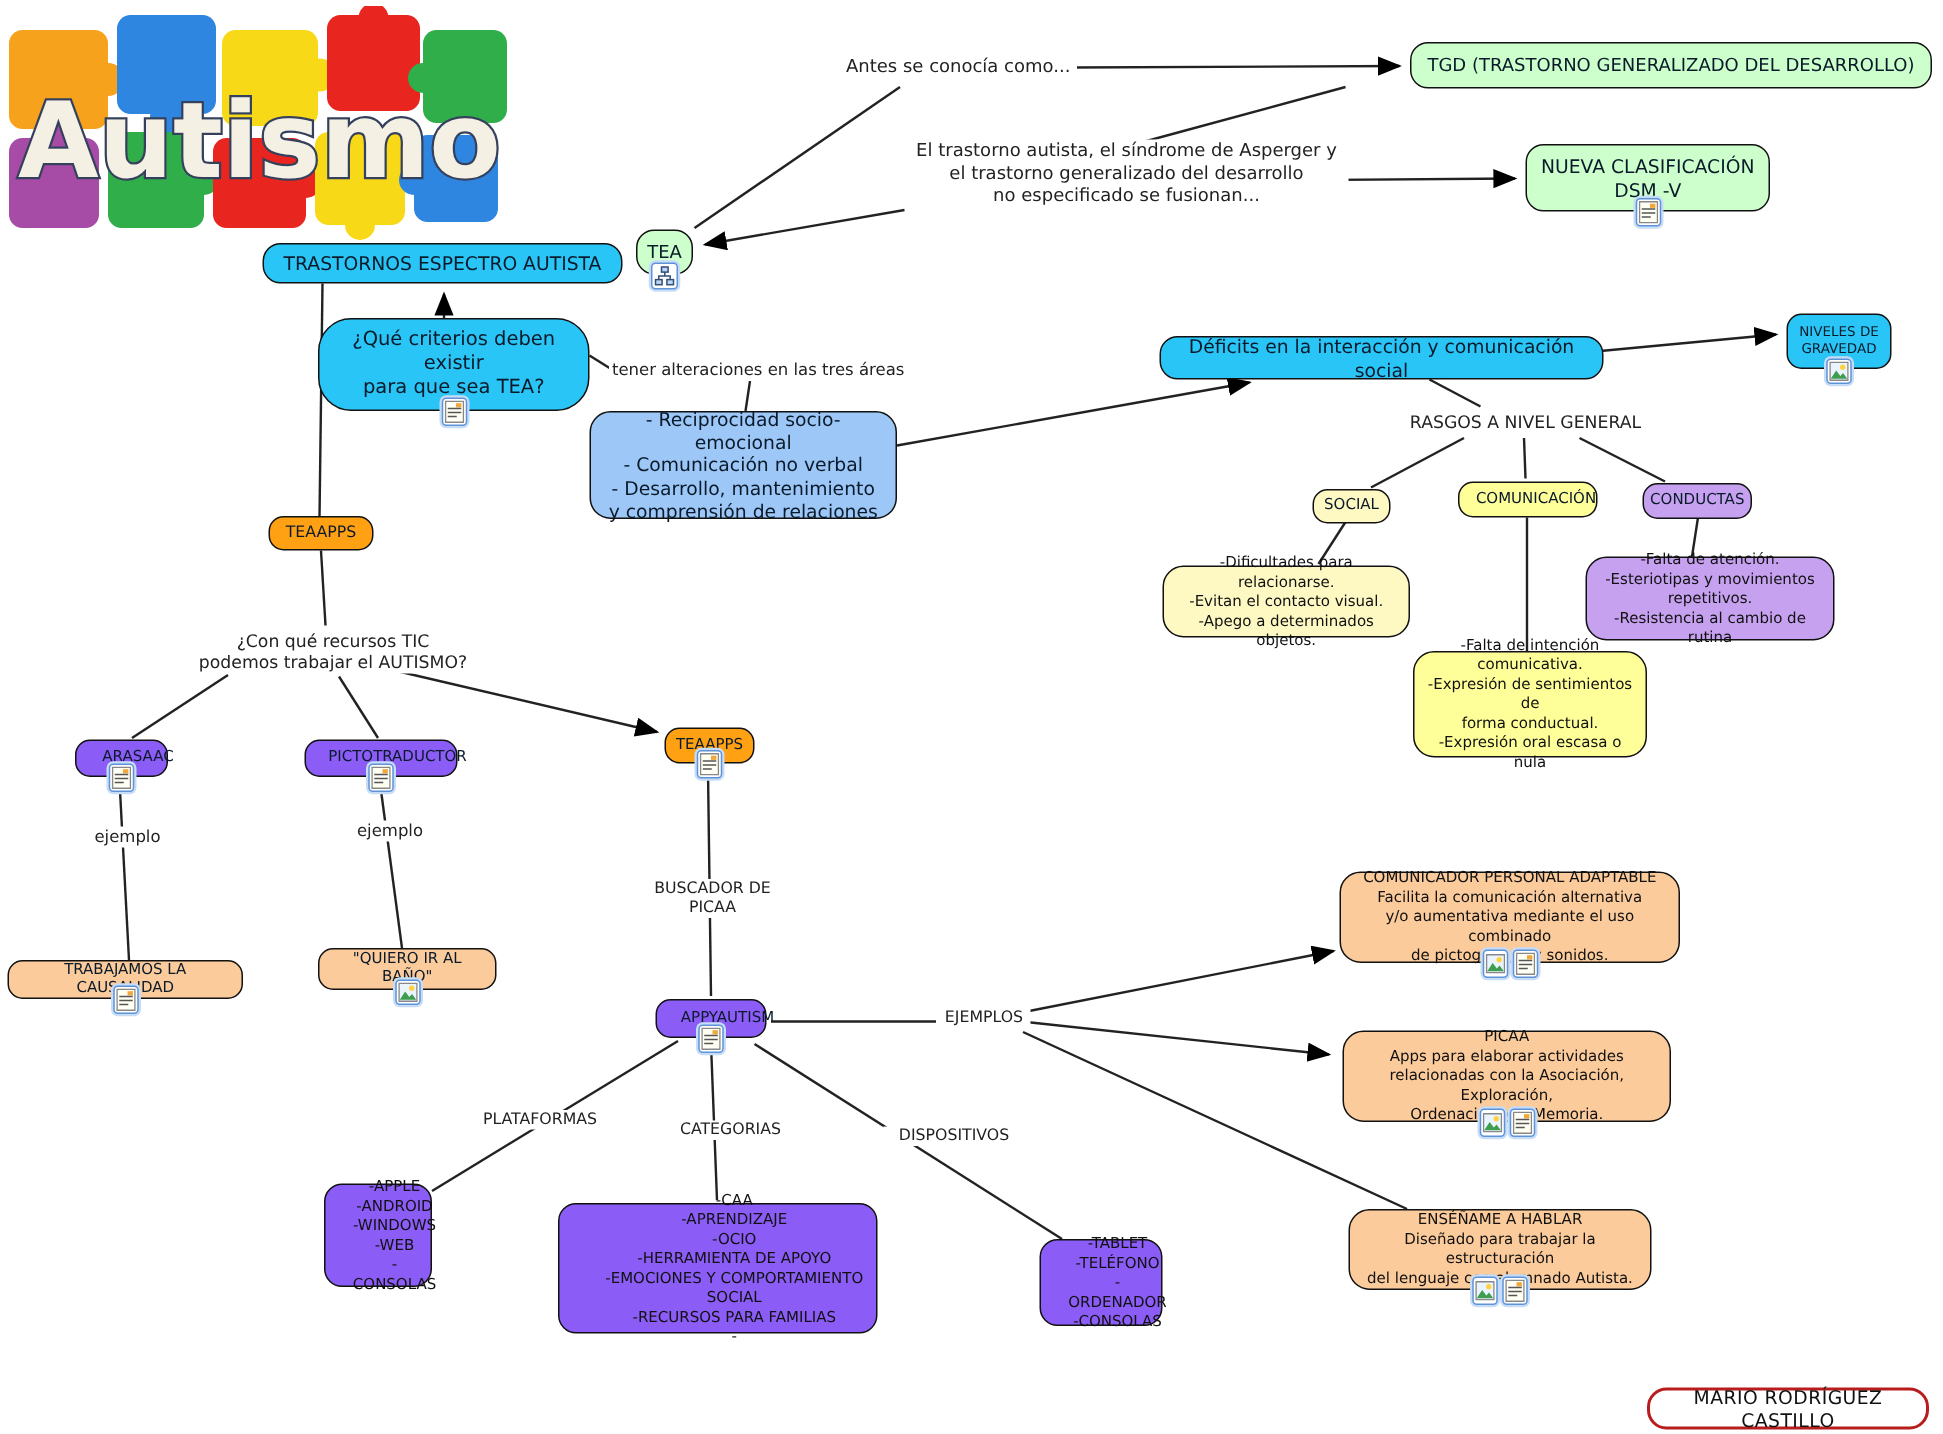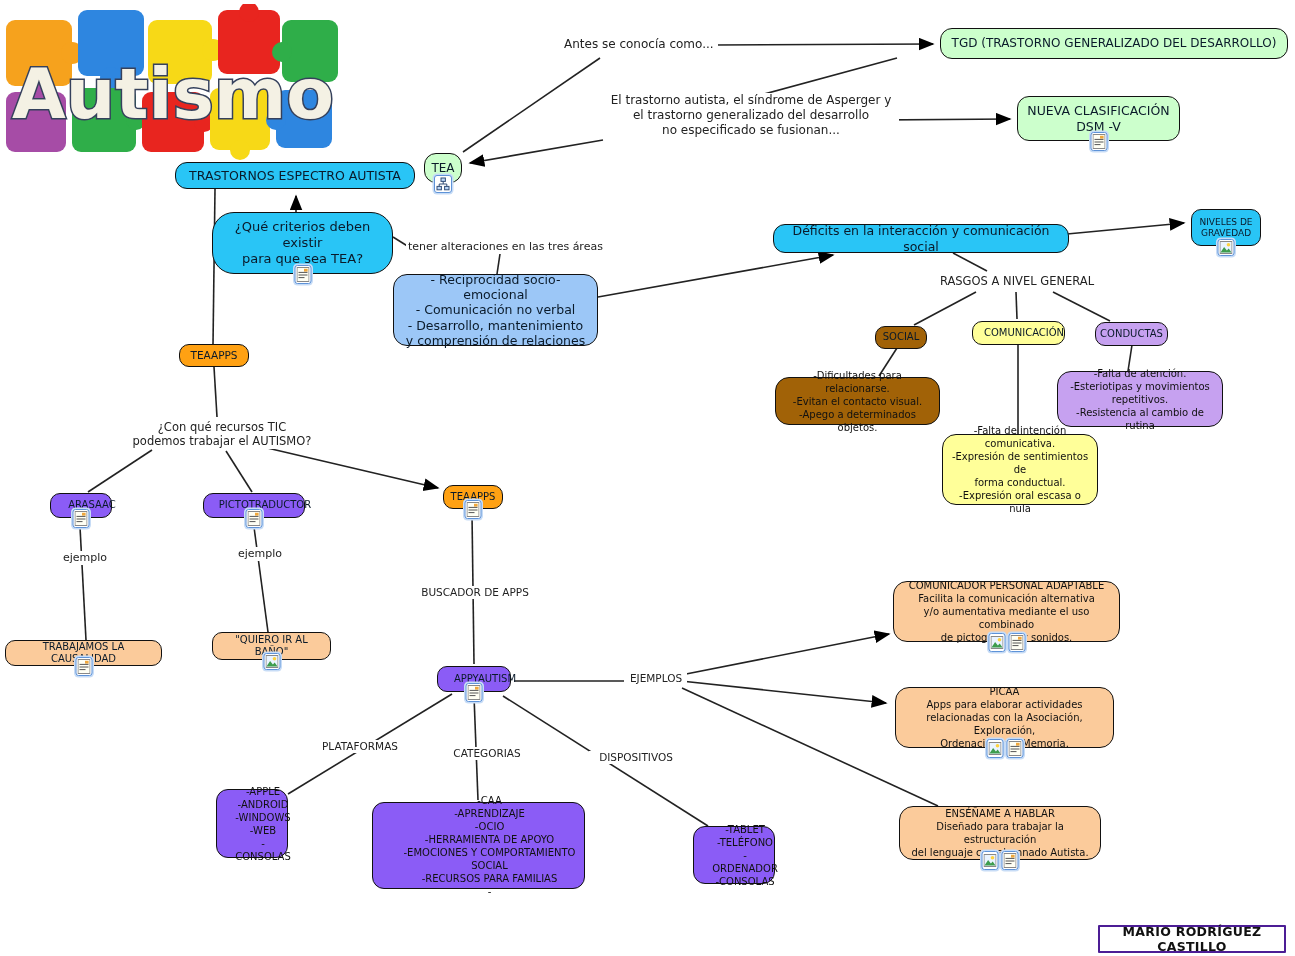--- a/index.html
+++ b/index.html
@@ -17,42 +17,42 @@
     font-size:11px; color:#0a1a2a;
   }
   .node .txt { white-space:pre-line; }
   .big    { border-radius:12px;align-items:center; }
   .cyan   { background:#29C5F6; }
   .green  { background:#CCFFCC; }
   .blue   { background:#9CC7F7; border-radius:14px; }
   .orange { background:#FFA113; }
   .gold   { background:#8b5cf6;padding-left:28px; }
   .peach  { background:#FBCB9B; }
-  .pink   { background:#a16207; }
+  .pink   { background:#fef9c3; }
   .yellow { background:#FFFF99; }
   .purple { background:#C6A1F0; }
   .white  { background:#ffffff; }
   .detail { border-radius:14px; font-size:10px; line-height:1.3; color:#111; }
   .lbl {
     position:absolute; z-index:2; background:#ffffff; padding:0 2px;
     font-size:11px; color:#222; text-align:center; white-space:pre-line;
     line-height:1.25;
   }
   .icons {
     position:absolute; bottom:-11px; left:50%; transform:translateX(-50%);
     display:flex; gap:3px; z-index:3;
   }
   .res-icon {
     display:inline-flex; align-items:center; justify-content:center;
     background:#fff; border:1px solid #5E93D8; border-radius:3px;
     box-shadow:0 0 0 1.5px #C7DCF6; padding:1px;
   }
   .author {
-    font-weight:bold; font-size:12.5px; color:#111; border-radius:1px;
-    border:2px solid #4c1d95; letter-spacing:.3px;
+    font-weight:normal; font-size:12.5px; color:#111; border-radius:13px;
+    border:2px solid #b91c1c; letter-spacing:.3px;
   }
   #logo { position:absolute; left:4px; top:4px; z-index:2; }
 </style>
 </head>
 <body>
 
 <div id="stage">
 
   <svg class="lines" width="1295" height="956">
     <defs>
@@ -316,21 +316,21 @@
       <span class="res-icon">
         <svg width="13" height="13" viewBox="0 0 13 13">
             <rect x="0.5" y="0.5" width="12" height="12" fill="#EAF4FF" stroke="#888"></rect>
             <circle cx="9" cy="3.8" r="1.8" fill="#FFD23E"></circle>
             <path d="M1,11.5 L4.6,6 L7.4,9.6 L9.2,7.6 L12,11.5 Z" fill="#3E9D4E"></path>
           </svg>
       </span>
     </span>
   </div>
 
-  <div class="lbl" style="left:418px; top:586px; width:110px; font-size:10.5px;">BUSCADOR DE APPS</div>
+  <div class="lbl" style="left:418px; top:586px; width:110px; font-size:10.5px;">BUSCADOR DE PICAA</div>
 
   <div class="node gold" style="left:437px; top:666px; width:74px; height:26px; font-size:10px;">
     <span class="txt">APPYAUTISM</span>
     <span class="icons">
       <span class="res-icon">
         <svg width="13" height="15" viewBox="0 0 13 15">
             <rect x="0.5" y="0.5" width="12" height="14" fill="#FFFFF4" stroke="#888"></rect>
             <rect x="7.5" y="1.8" width="3.6" height="2.8" fill="#F0A73C"></rect>
             <line x1="2" y1="5.4" x2="11" y2="5.4" stroke="#555"></line>
             <line x1="2" y1="8" x2="11" y2="8" stroke="#555"></line>

